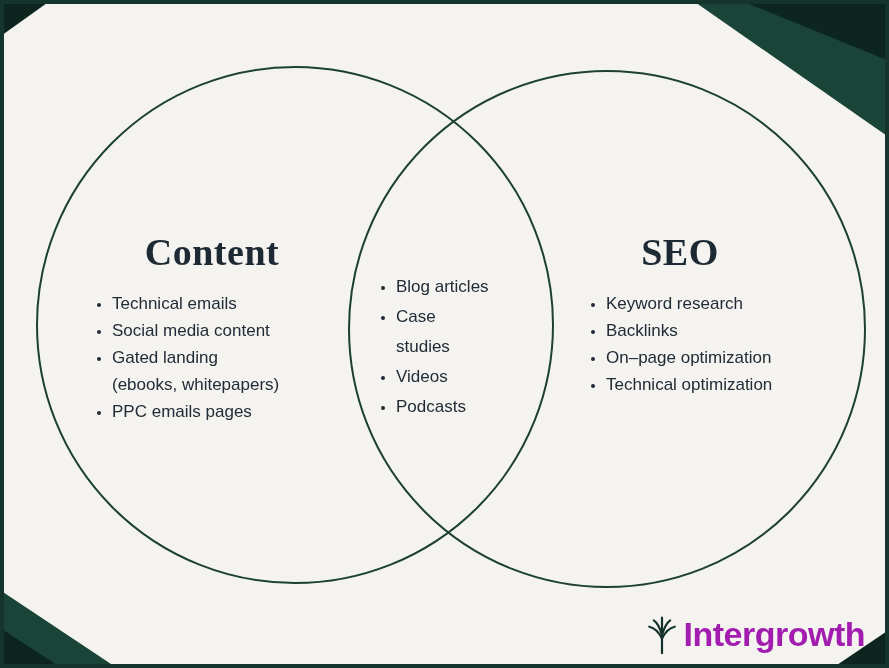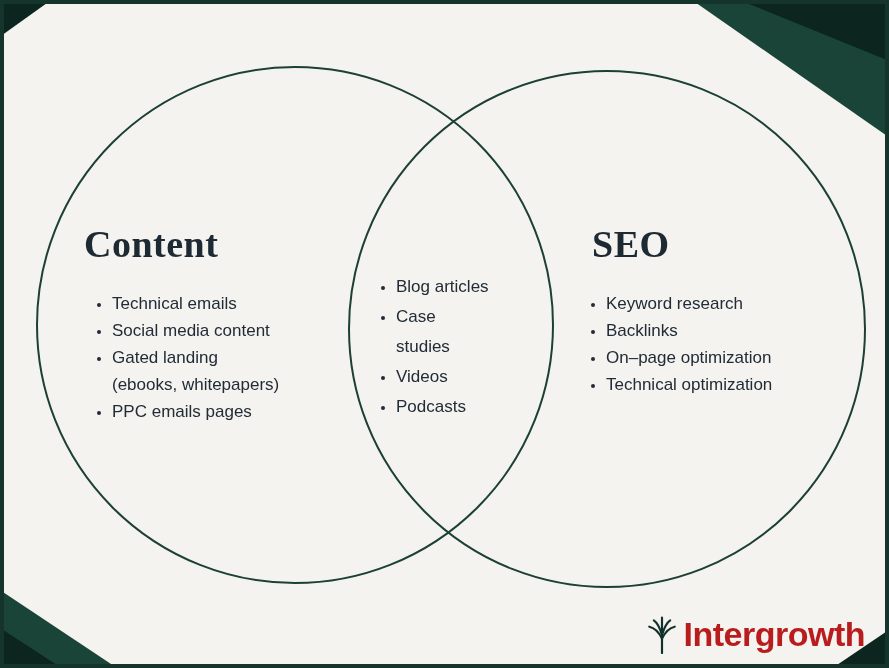--- a/index.html
+++ b/index.html
@@ -33,26 +33,26 @@
     height: 514px;
     border: 2px solid #1d4035;
     border-radius: 50%;
     background: transparent;
   }
   .circle.left  { left: 32px;  top: 62px; }
   .circle.right { left: 344px; top: 66px; }
 
   .title {
     position: absolute;
-    margin: 0;
+    margin: 8px;
     font-family: "Liberation Serif", "DejaVu Serif", serif;
     font-weight: 700;
     font-size: 38px;
     color: #1d2a33;
-    text-align: left;
+    text-align: center;
     letter-spacing: 0.5px;
   }
   .content-title { left: 80px;  top: 218px; width: 240px; }
   .seo-title     { left: 588px; top: 218px; width: 160px; }
 
   .list {
     position: absolute;
     margin: 0;
     padding: 0 0 0 22px;
     list-style-type: disc;
@@ -84,21 +84,21 @@
   .logo-icon path {
     stroke: #12312a;
     stroke-width: 2.4;
     fill: none;
     stroke-linecap: round;
   }
   .logo-text {
     font-family: "Liberation Sans", sans-serif;
     font-weight: 700;
     font-size: 34px;
-    color: #b91c1c;
+    color: #a21caf;
     letter-spacing: -0.5px;
   }
 </style>
 </head>
 <body>
 
 <div class="canvas">
 
   <svg class="corners" viewBox="0 0 889 668" preserveAspectRatio="none" aria-hidden="true">
     <polygon class="green" points="700,0 889,0 889,132"></polygon>

